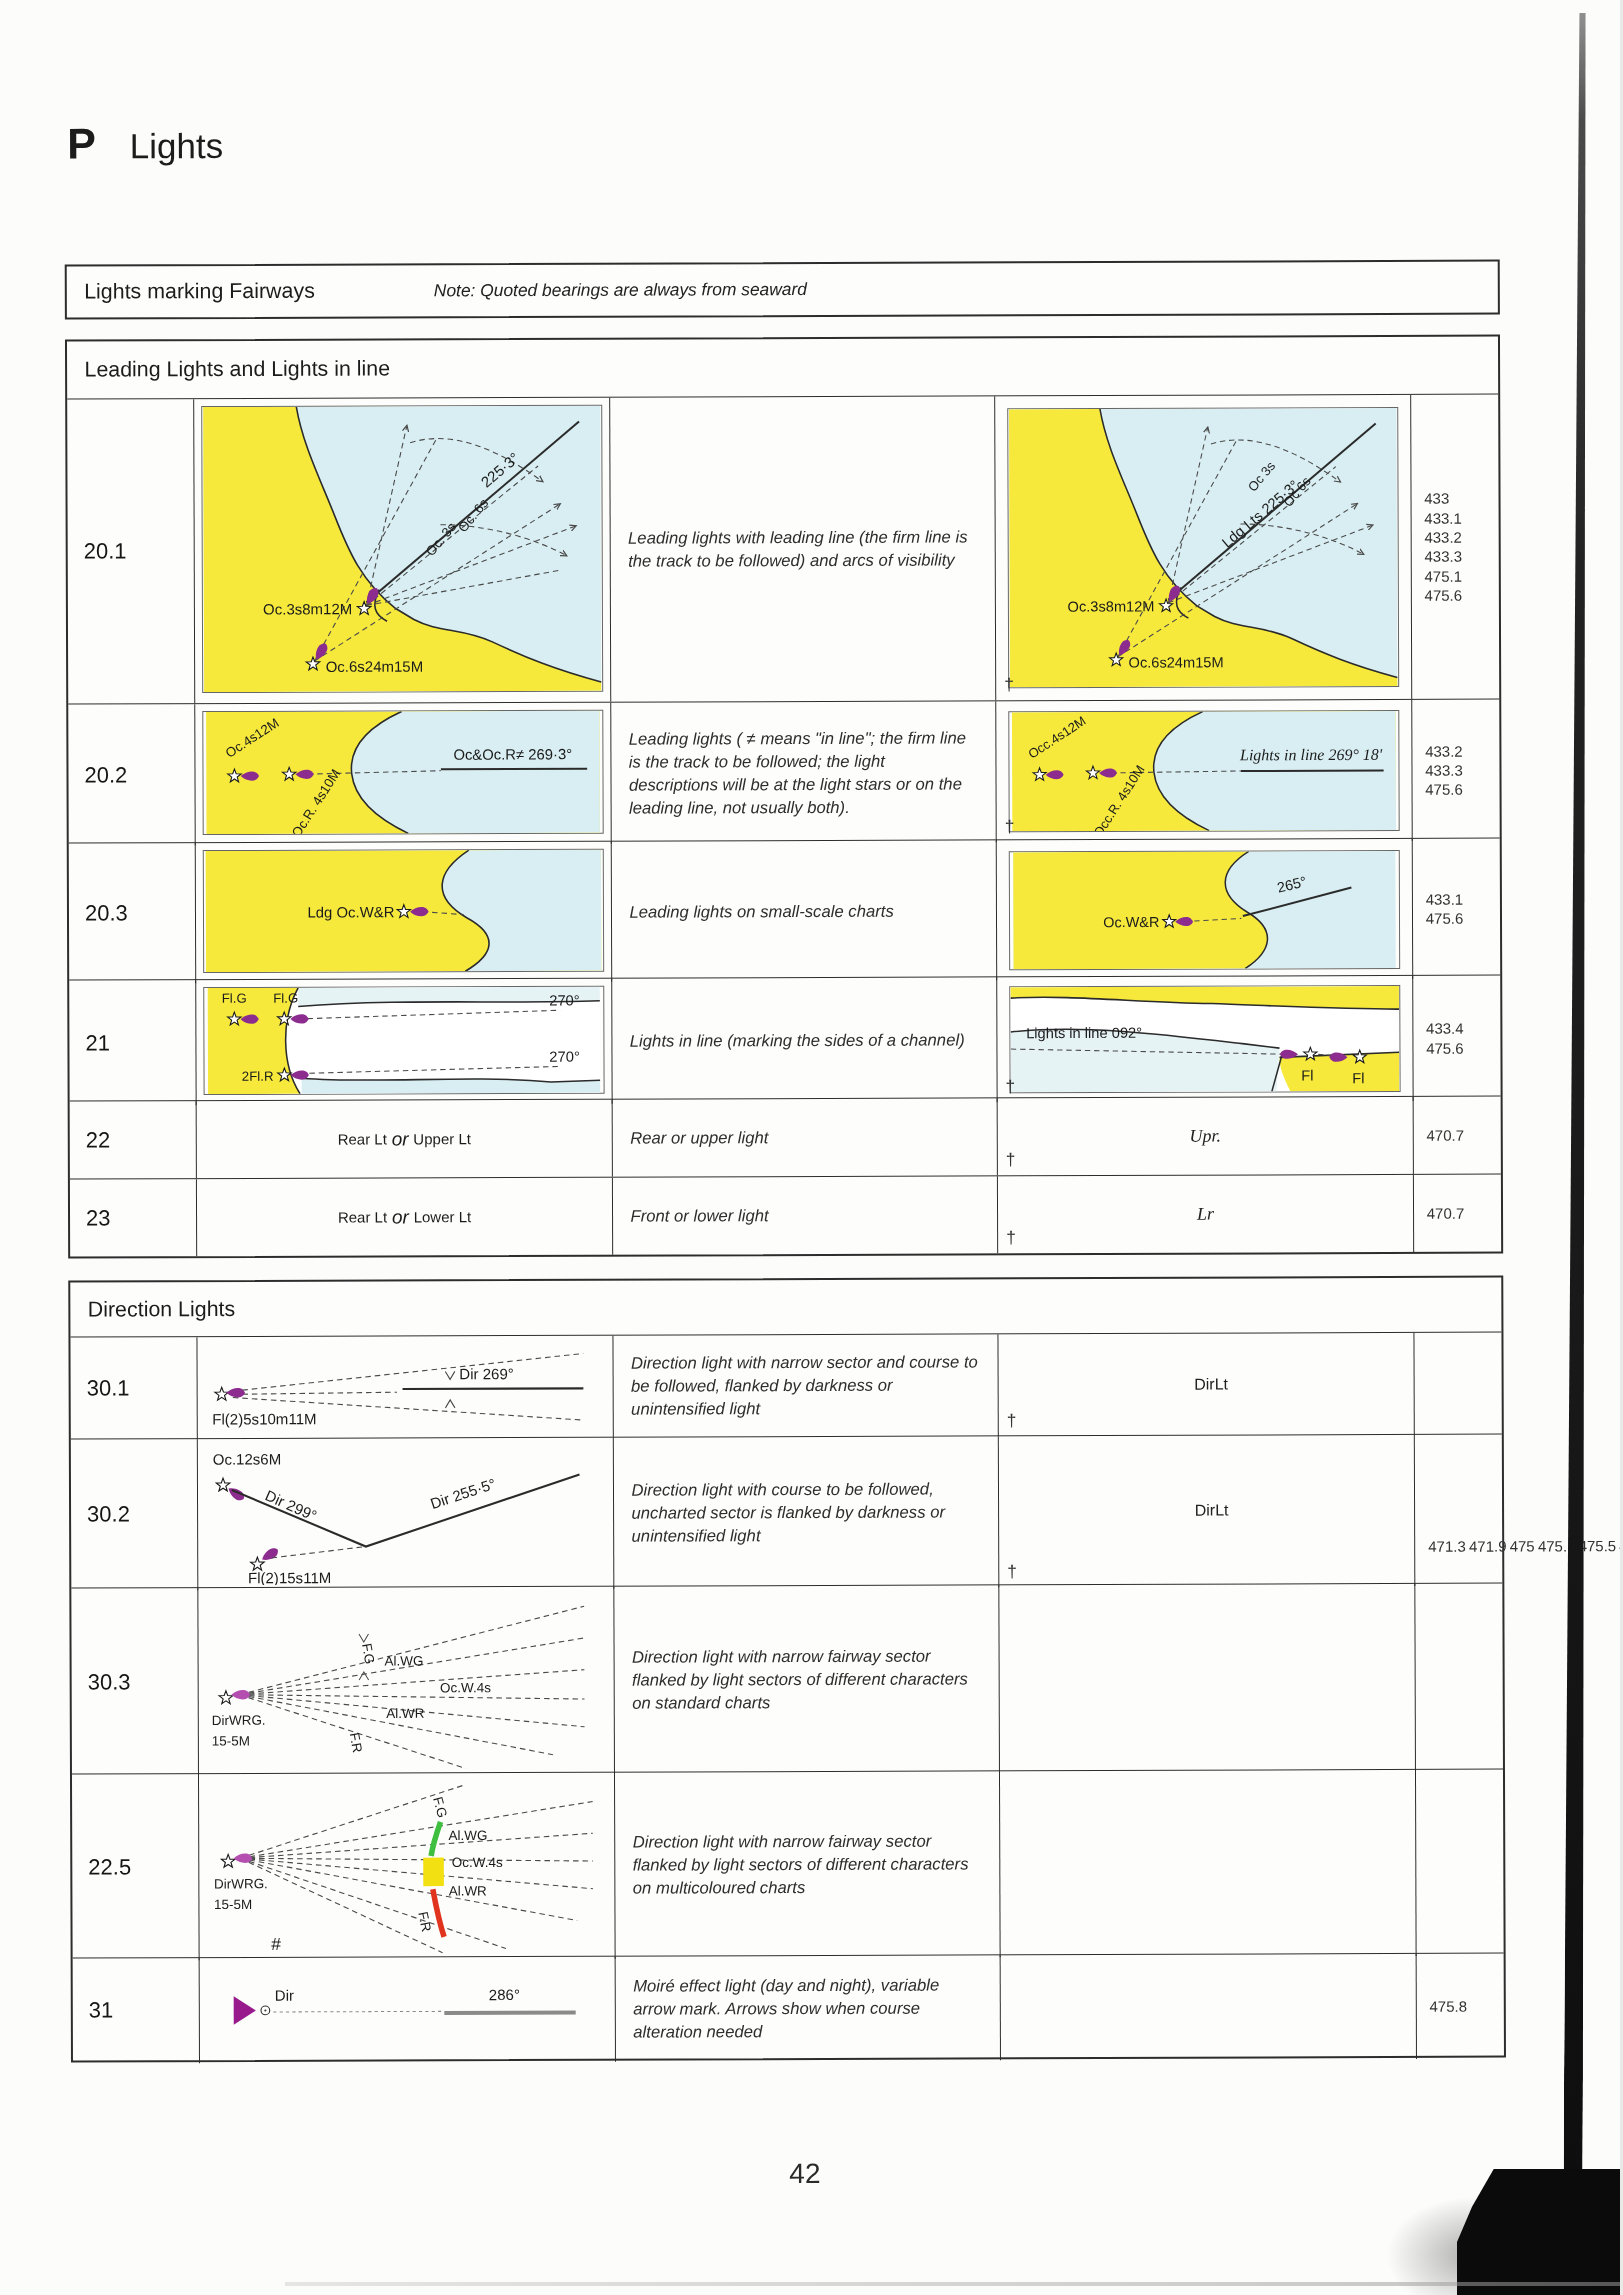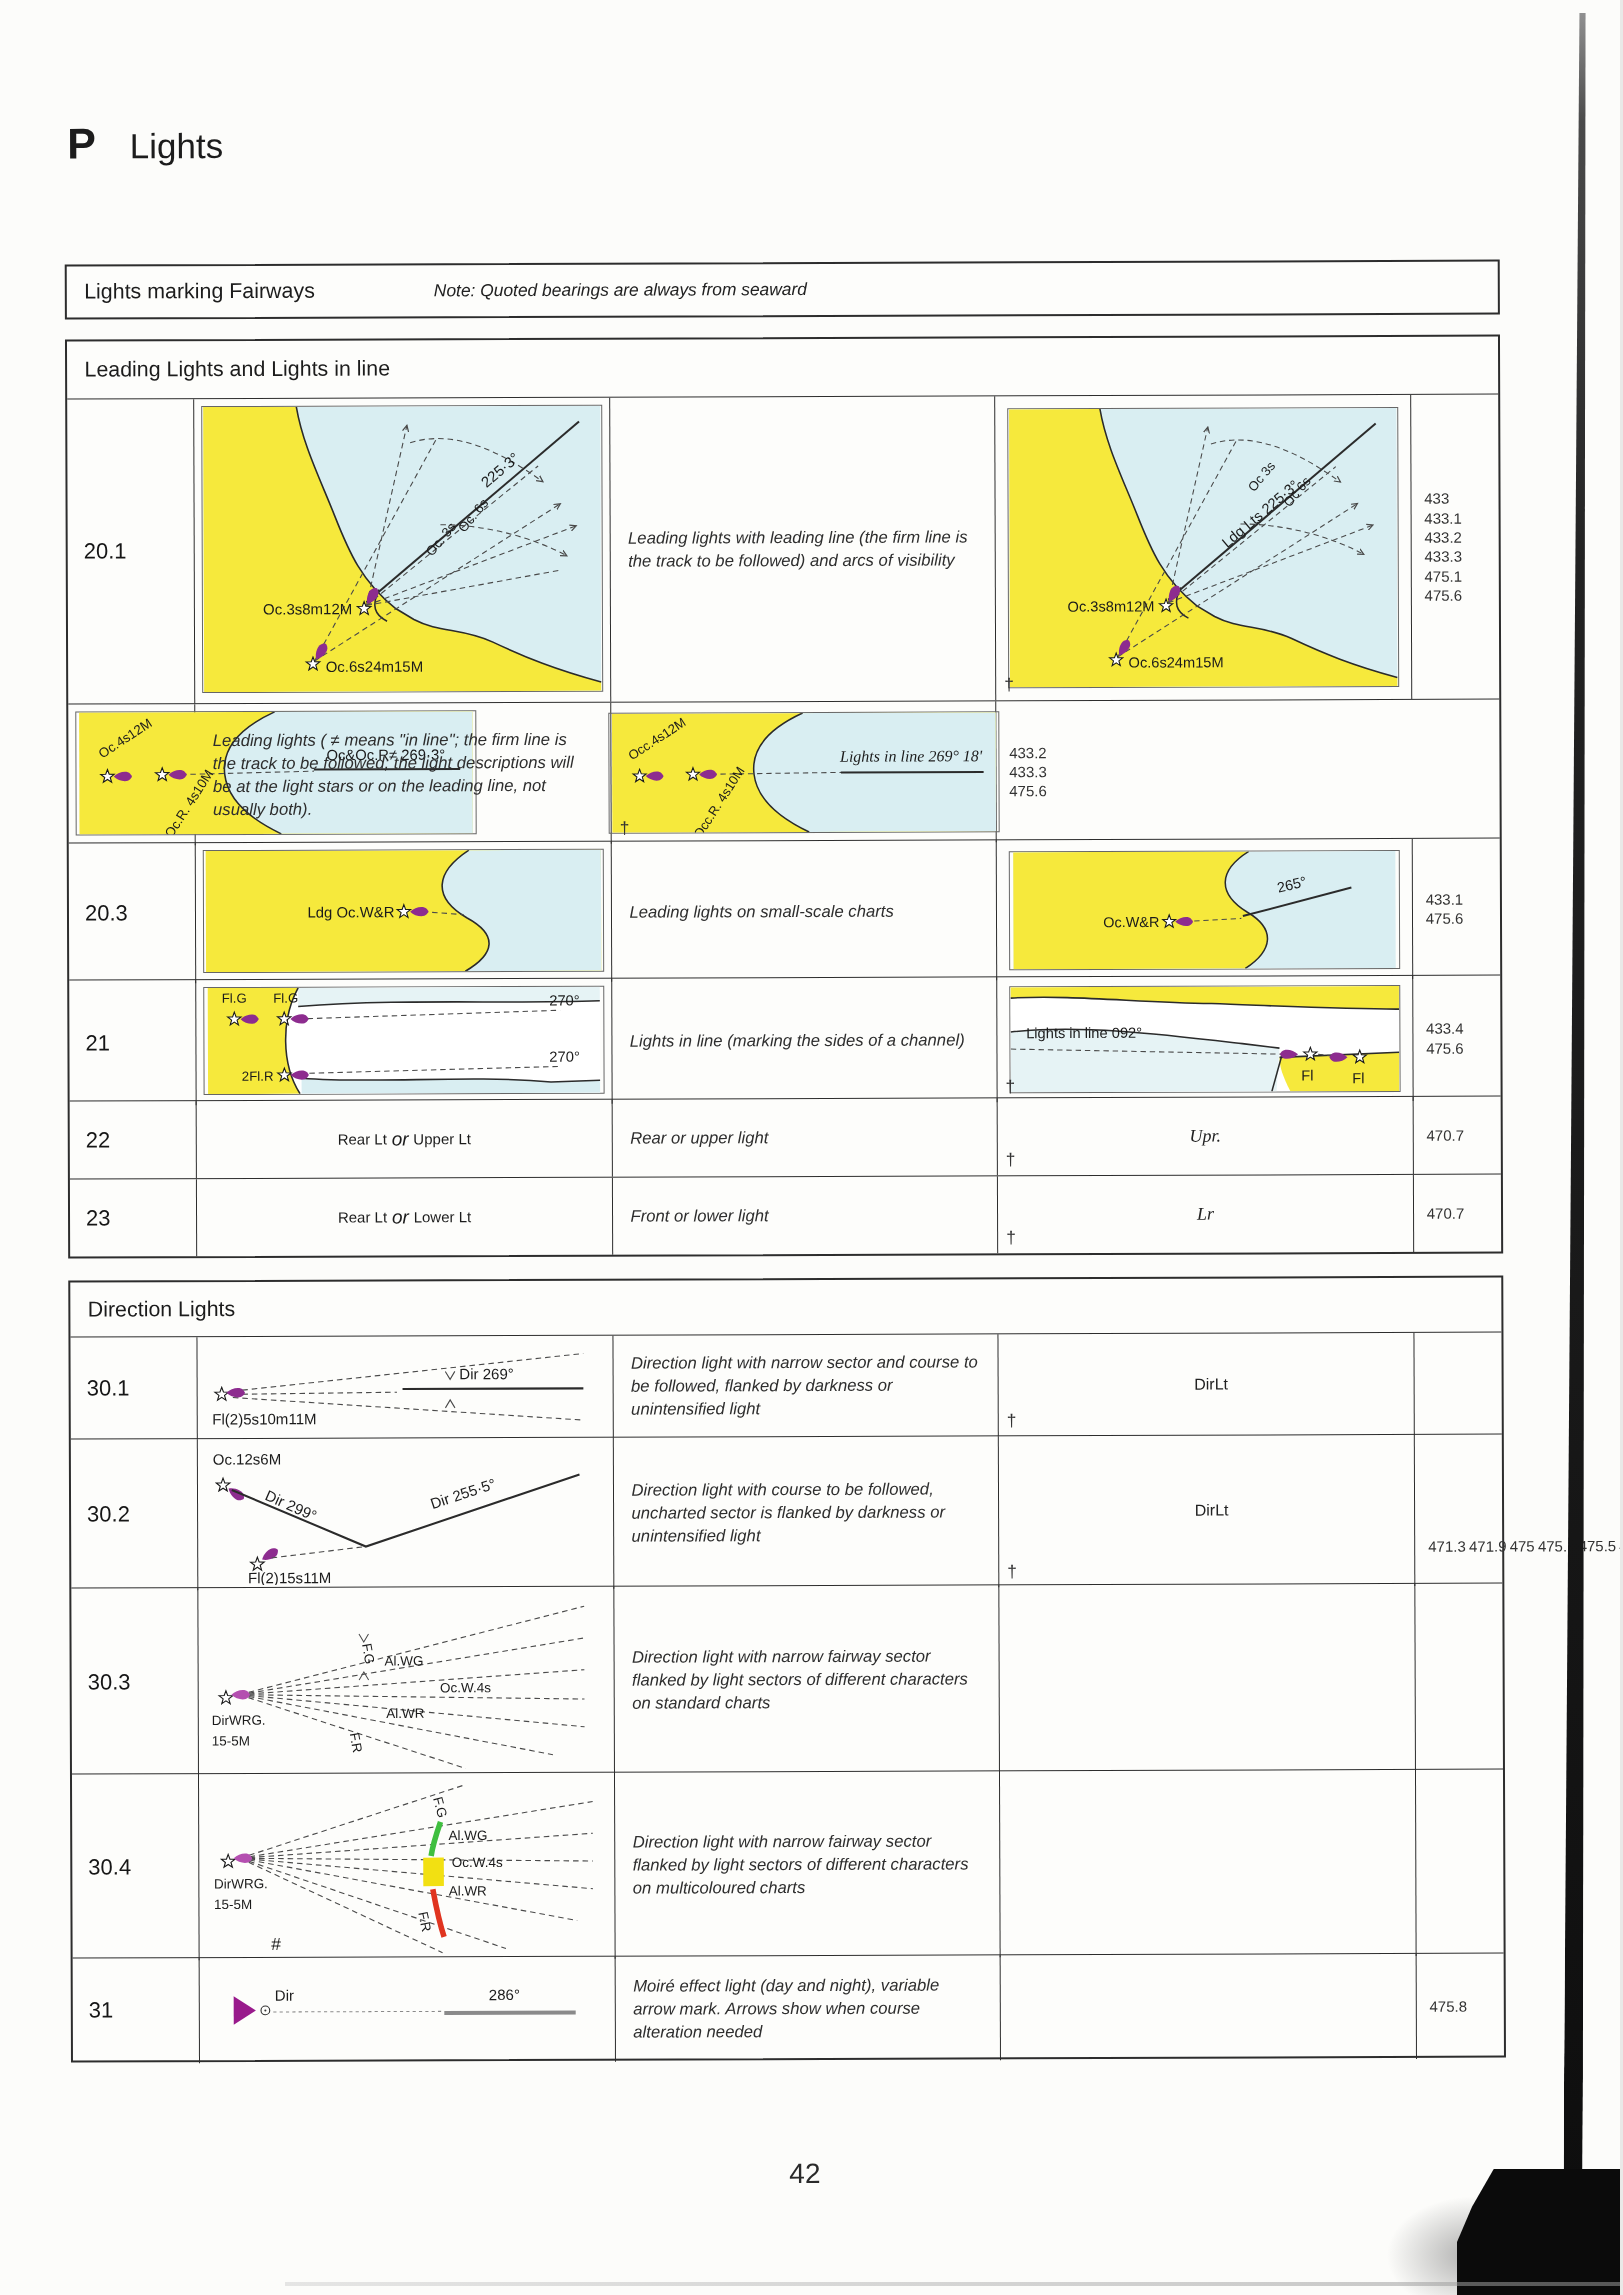--- a/index.html
+++ b/index.html
@@ -161,20 +161,21 @@
         <div>433</div>
         <div>433.1</div>
         <div>433.2</div>
         <div>433.3</div>
         <div>475.1</div>
         <div>475.6</div>
       </div>
     </div>
 
     <div class="trow" style="height:139px;">
+      <div class="cell c-num">20.2</div>
       <div class="cell">
         <div class="mapframe"><svg viewBox="0 0 503 156" width="399" height="122">
           <rect x="0" y="0" width="503" height="156" fill="#f6e93c"></rect>
           <path d="M250,0 C195,25 183,55 186,80 C189,106 208,132 258,156 L503,156 L503,0 Z" fill="#d9eef2"></path>
           <path class="coast" d="M250,0 C195,25 183,55 186,80 C189,106 208,132 258,156"></path>
           <path class="dash" d="M118,80 L300,76"></path>
           <line class="firm" x1="300" y1="74" x2="487" y2="74"></line>
           <text x="392" y="62" text-anchor="middle">Oc&amp;Oc.R≠ 269·3°</text>
           <use href="#star" x="36" y="82"></use>
           <use href="#flare" transform="translate(44,82)" fill="#8d2c8f"></use>
@@ -424,21 +425,21 @@
           <text class="sm" x="10" y="192">15-5M</text>
         </svg>
             </div>
       </div>
       <div class="cell c-desc">Direction light with narrow fairway sector flanked by light sectors of different characters on standard charts</div>
       <div class="cell c-right"></div>
       <div class="cell c-refs"></div>
     </div>
 
     <div class="trow" style="height:184px;">
-      <div class="cell c-num">30.4</div>
+      <div class="cell c-num">22.5</div>
       <div class="cell">
         <div class="plain">
               <svg viewBox="0 0 503 222" width="399" height="176">
           <g>
             <path class="dash" d="M45,100 L330,8"></path>
             <path class="dash" d="M45,100 L490,30"></path>
             <path class="dash" d="M45,100 L490,70"></path>
             <path class="dash" d="M45,100 L490,105"></path>
             <path class="dash" d="M45,100 L490,140"></path>
             <path class="dash" d="M45,100 L470,180"></path>

